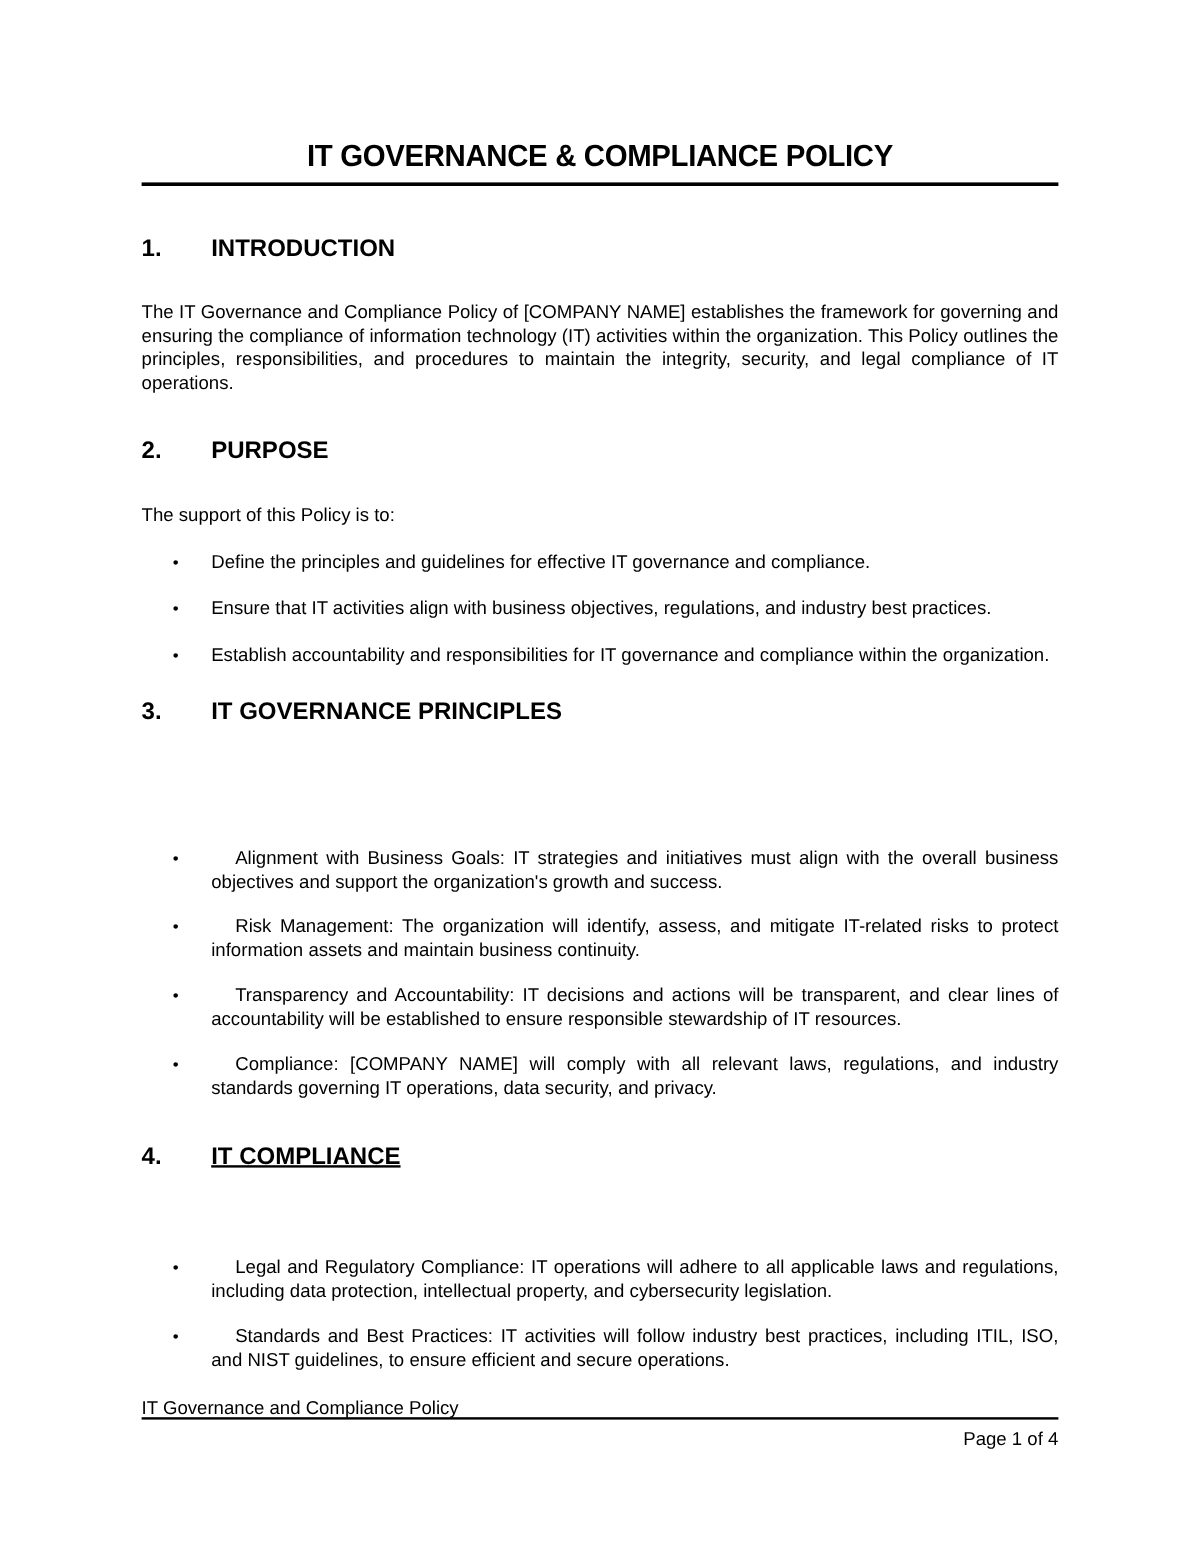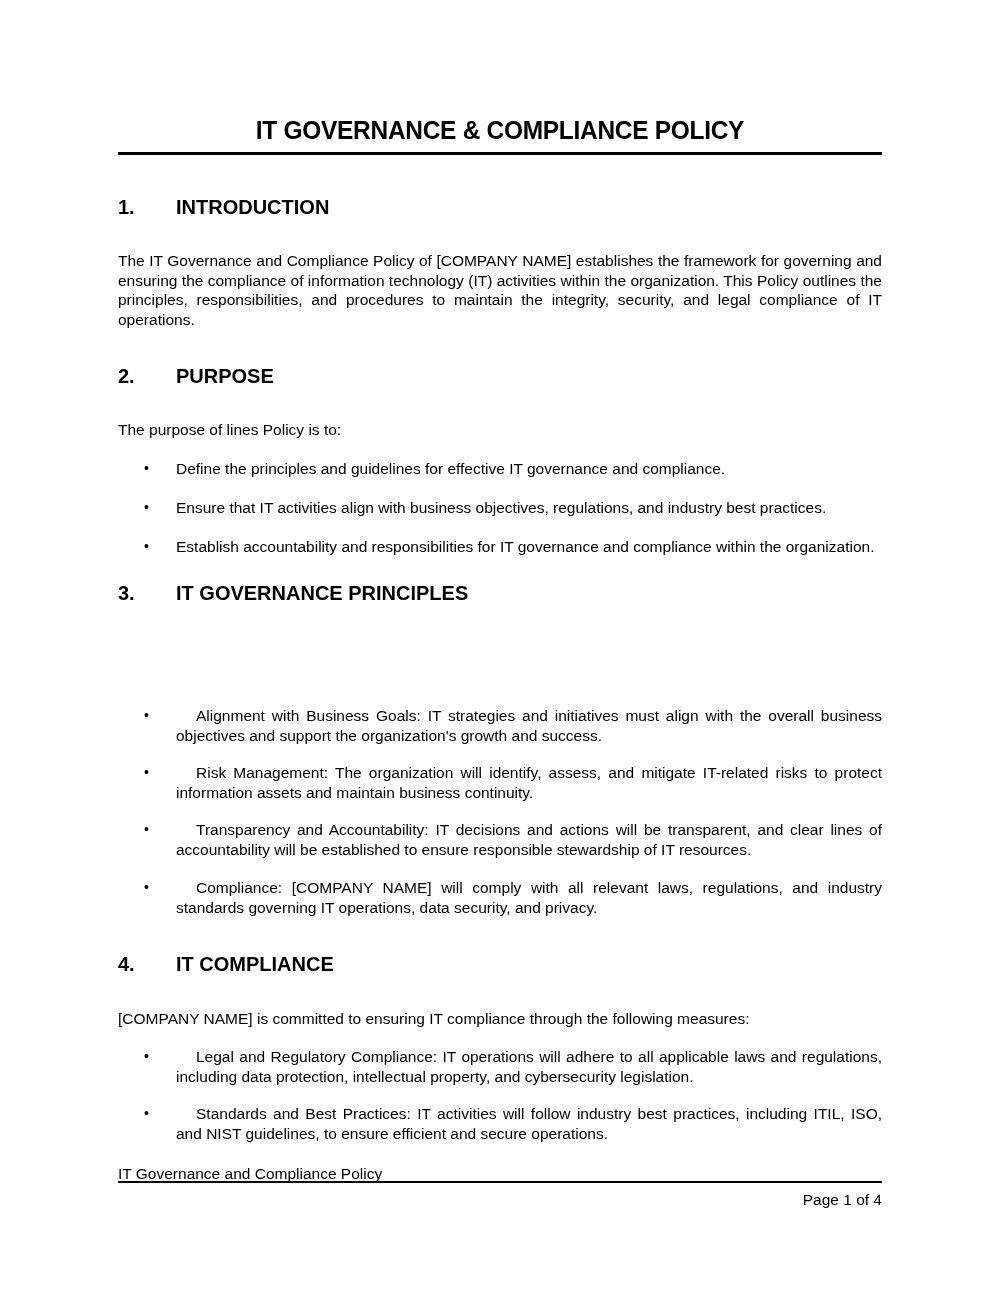--- a/index.html
+++ b/index.html
@@ -28,21 +28,21 @@
   <div class="title-rule"></div>
 
   <div class="heading" style="top:196px;">
     <span class="num">1.</span><span>INTRODUCTION</span>
   </div>
   <div class="para" style="top:251px;">The IT Governance and Compliance Policy of [COMPANY NAME] establishes the framework for governing and ensuring the compliance of information technology (IT) activities within the organization. This Policy outlines the principles, responsibilities, and procedures to maintain the integrity, security, and legal compliance of IT operations.</div>
 
   <div class="heading" style="top:365px;">
     <span class="num">2.</span><span>PURPOSE</span>
   </div>
-  <div class="para" style="top:420px;">The purpose of lines Policy is to:</div>
+  <div class="para" style="top:420px;">The support of this Policy is to:</div>
 
   <div class="bullet" style="top:459px;">
     <span class="dot">•</span>
     <span class="txt"><span>Define the principles and guidelines for effective IT governance and compliance.</span></span>
   </div>
   <div class="bullet" style="top:498px;">
     <span class="dot">•</span>
     <span class="txt"><span>Ensure that IT activities align with business objectives, regulations, and industry best practices.</span></span>
   </div>
   <div class="bullet" style="top:537px;">
@@ -64,24 +64,23 @@
   </div>
   <div class="bullet" style="top:820px;">
     <span class="dot">•</span>
     <span class="txt"><b>Transparency and Accountability:</b><span> IT decisions and actions will be transparent, and clear lines of accountability will be established to ensure responsible stewardship of IT resources.</span></span>
   </div>
   <div class="bullet" style="top:878px;">
     <span class="dot">•</span>
     <span class="txt"><b>Compliance:</b><span> [COMPANY NAME] will comply with all relevant laws, regulations, and industry standards governing IT operations, data security, and privacy.</span></span>
   </div>
 
-  <div class="heading" style="top:953px;">
+  <div class="heading" style="top:953px;text-decoration:underline;">
     <span class="num">4.</span><span>IT COMPLIANCE</span>
   </div>
-  <div class="para" style="top:1009px;">[COMPANY NAME] is committed to ensuring IT compliance through the following measures:</div>
 
   <div class="bullet" style="top:1047px;">
     <span class="dot">•</span>
     <span class="txt"><b>Legal and Regulatory Compliance:</b><span> IT operations will adhere to all applicable laws and regulations, including data protection, intellectual property, and cybersecurity legislation.</span></span>
   </div>
   <div class="bullet" style="top:1104px;">
     <span class="dot">•</span>
     <span class="txt"><b>Standards and Best Practices:</b><span> IT activities will follow industry best practices, including ITIL, ISO, and NIST guidelines, to ensure efficient and secure operations.</span></span>
   </div>
 

